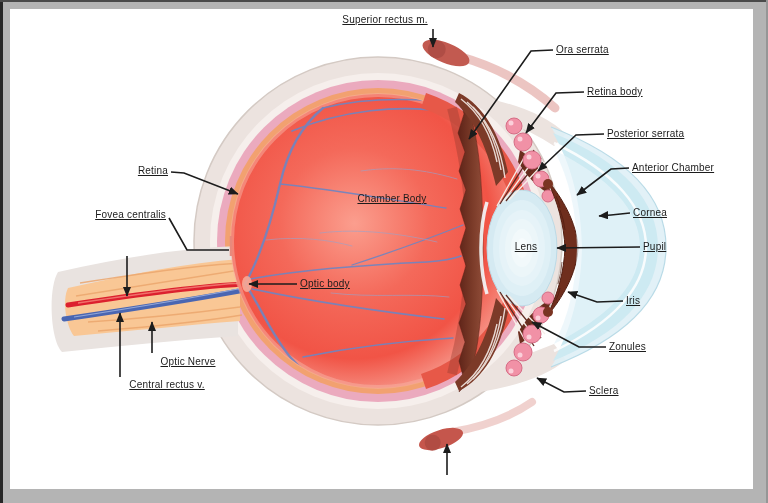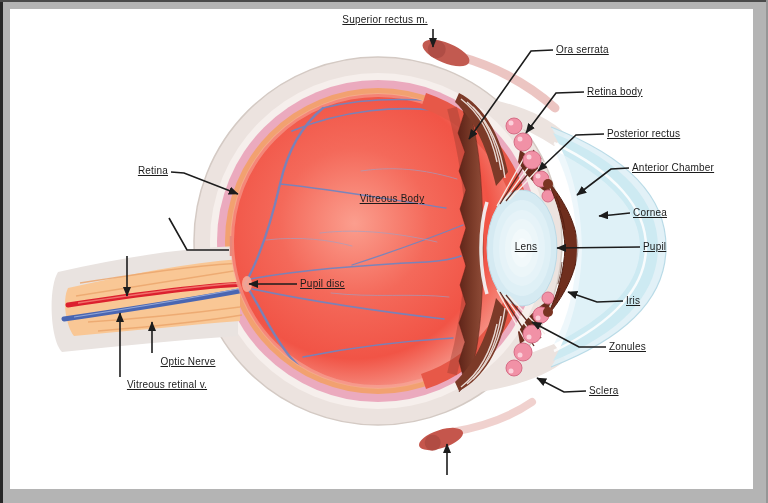--- a/index.html
+++ b/index.html
@@ -220,26 +220,27 @@
       <path d="M127,256 L127,296" marker-end="url(#ah)"></path>
       <path d="M297,284 L249,284" marker-end="url(#ah)"></path>
       <path d="M152,353 L152,322" marker-end="url(#ah)"></path>
       <path d="M120,377 L120,313" marker-end="url(#ah)"></path>
     </g>
   </svg>
 
   <div class="lbl lc" style="left:385px;top:20px">Superior rectus m.</div>
   <div class="lbl ll" style="left:556px;top:50px">Ora serrata</div>
   <div class="lbl ll" style="left:587px;top:92px">Retina body</div>
-  <div class="lbl ll" style="left:607px;top:134px">Posterior rectus</div>
+  <div class="lbl ll" style="left:607px;top:134px">Posterior serrata</div>
   <div class="lbl ll" style="left:632px;top:168px">Anterior Chamber</div>
   <div class="lbl ll" style="left:633px;top:213px">Cornea</div>
   <div class="lbl ll" style="left:643px;top:247px">Pupil</div>
   <div class="lbl ll" style="left:626px;top:301px">Iris</div>
   <div class="lbl ll" style="left:609px;top:347px">Zonules</div>
   <div class="lbl ll" style="left:589px;top:391px">Sclera</div>
   <div class="lbl lr" style="left:168px;top:171px">Retina</div>
-  <div class="lbl ll" style="left:300px;top:284px">Pupil disc</div>
+  <div class="lbl lr" style="left:166px;top:215px">Fovea centralis</div>
+  <div class="lbl ll" style="left:300px;top:284px">Optic body</div>
   <div class="lbl lc" style="left:188px;top:362px">Optic Nerve</div>
-  <div class="lbl lc" style="left:167px;top:385px">Vitreous retinal v.</div>
-  <div class="lbl lc" style="left:392px;top:199px">Vitreous Body</div>
+  <div class="lbl lc" style="left:167px;top:385px">Central rectus v.</div>
+  <div class="lbl lc" style="left:392px;top:199px">Chamber Body</div>
   <div class="lbl lc" style="left:526px;top:247px">Lens</div>
 </div>
 
 </body></html>

